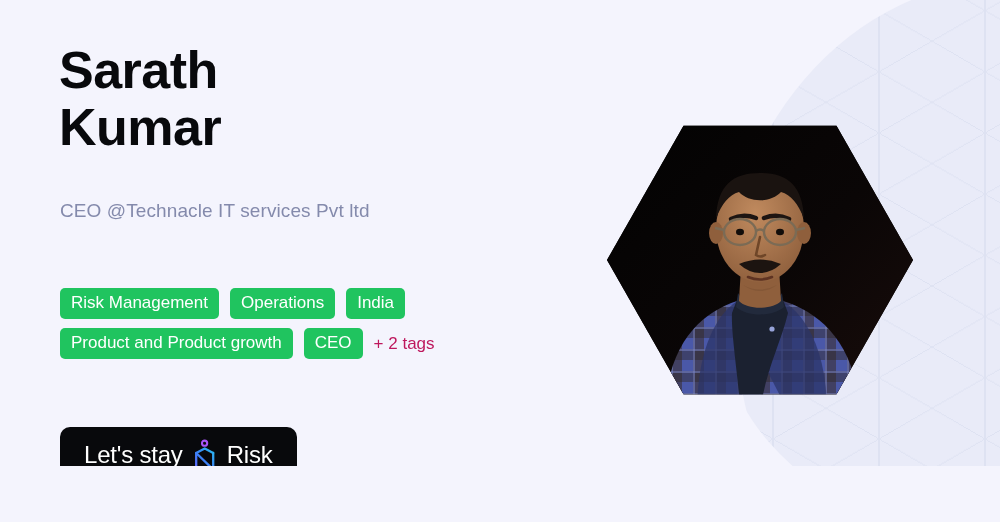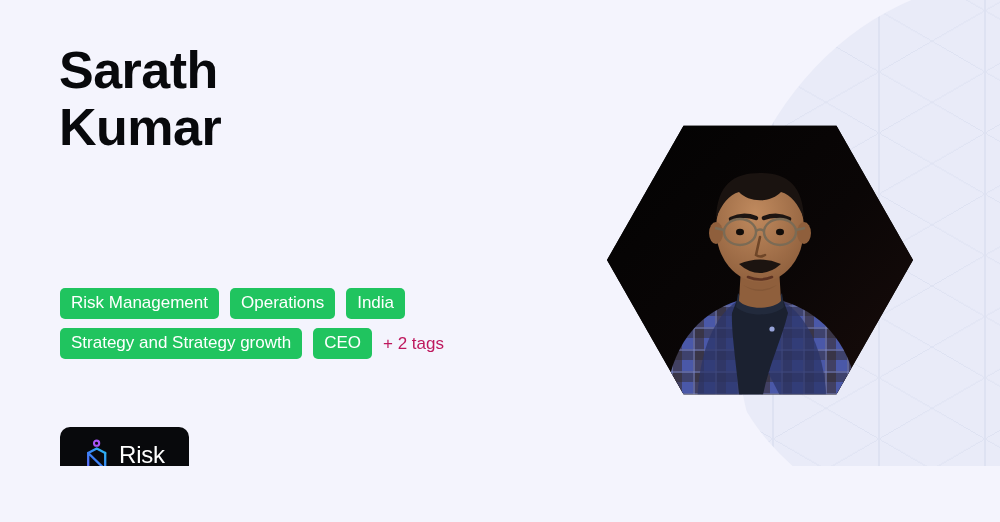--- a/index.html
+++ b/index.html
@@ -135,31 +135,33 @@
 </head>
 <body>
 
 <div id="card">
 
   <div id="pattern-panel"></div>
 
   <div id="name">Sarath
 Kumar</div>
 
+  <div id="headline">CEO @Technacle IT services Pvt ltd</div>
 
   <div id="tags">
     <span class="tag">Risk Management</span>
     <span class="tag">Operations</span>
     <span class="tag">India</span>
-    <span class="tag">Strategy and Strategy growth</span>
+    <span class="tag">Product and Product growth</span>
     <span class="tag">CEO</span>
     <span class="more-tags">+ 2 tags</span>
   </div>
 
   <button id="cta">
+    <span class="cta-text">Let's stay</span>
     <svg class="cta-logo" viewBox="0 0 26 32" aria-hidden="true">
       <defs>
         <linearGradient id="nGrad" x1="0" y1="32" x2="26" y2="6" gradientUnits="userSpaceOnUse">
           <stop offset="0" stop-color="#6d5cff"></stop>
           <stop offset="0.45" stop-color="#3b82f6"></stop>
           <stop offset="1" stop-color="#22d3ee"></stop>
         </linearGradient>
       </defs>
       <circle cx="12.6" cy="4.2" r="2.6" fill="none" stroke="#a855f7" stroke-width="2.1"></circle>
       <path d="M4.2 30.5 V14.0 L21.2 30.5 V14.0" fill="none" stroke="url(#nGrad)" stroke-width="2.3" stroke-linecap="round" stroke-linejoin="round"></path>

